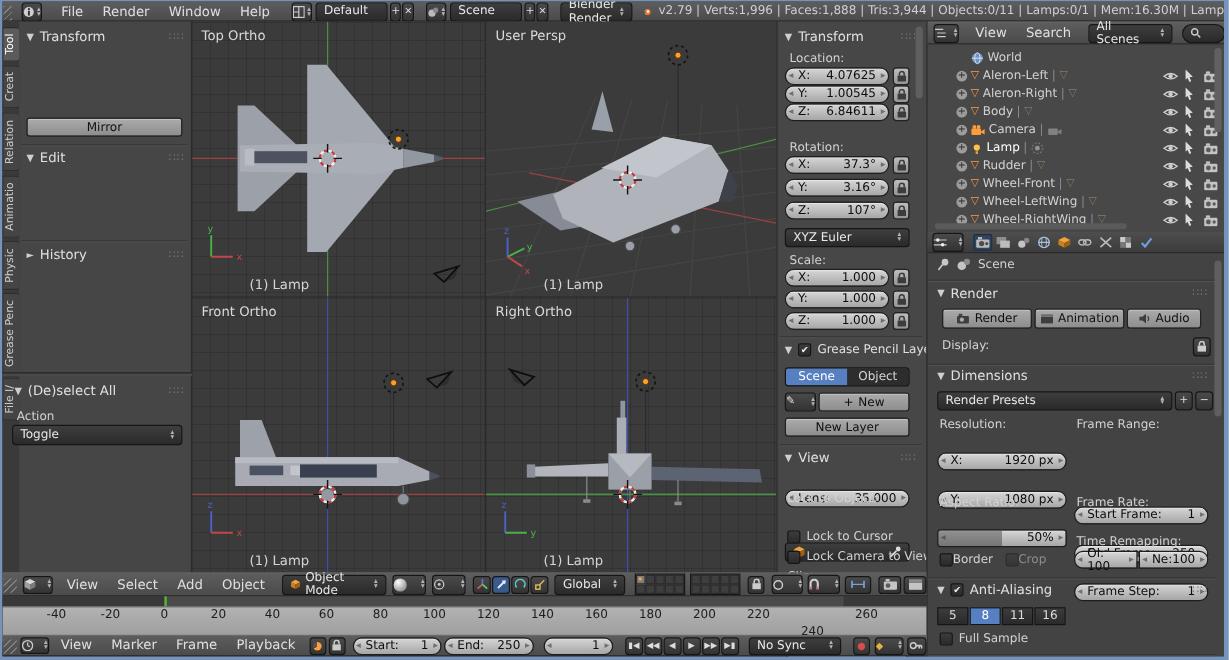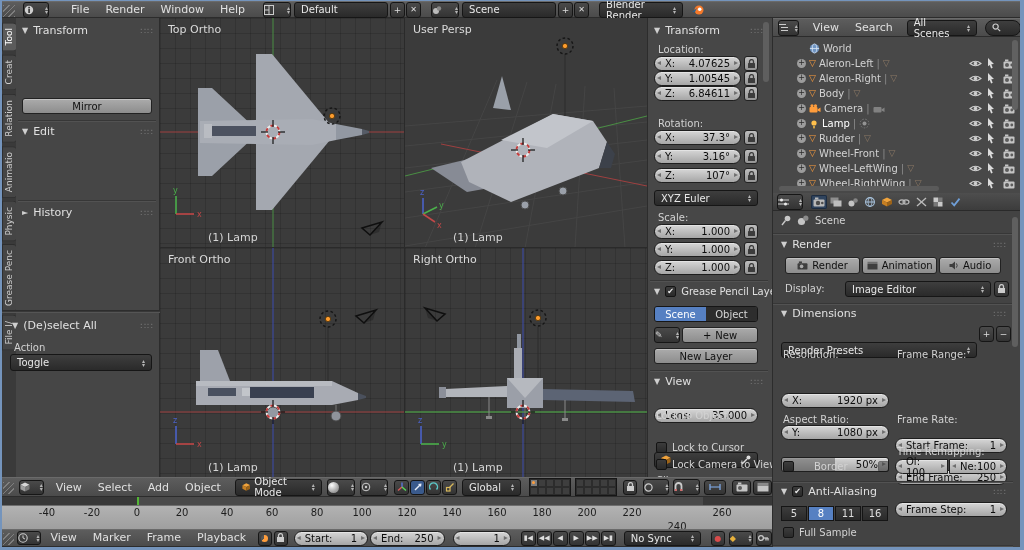--- a/index.html
+++ b/index.html
@@ -181,20 +181,21 @@
         </div>
     <div class="drop" style="width:84px;margin-left:10px">
           <span>Blender Render</span>
           <span class="ud"></span>
         </div>
     <svg width="14" height="12" viewBox="0 0 14 12" style="margin-left:8px">
       <circle cx="8" cy="6" r="4.5" fill="#f5792a"></circle>
           <circle cx="8.7" cy="5.2" r="1.8" fill="#fff"></circle>
           <path d="M1 8 L6 4 L4 8 Z" fill="#2a5e8a"></path>
     </svg>
+    <span class="stats" style="margin-left:6px">v2.79 | Verts:1,996 | Faces:1,888 | Tris:3,944 | Objects:0/11 | Lamps:0/1 | Mem:16.30M | Lamp</span>
   </div>
 
   <div id="toolshelf" class="abs">
     <div id="vtabs">
 
     <div class="vtab active">Tool</div>
           <div class="vtab">Creat</div>
           <div class="vtab">Relation</div>
           <div class="vtab">Animatio</div>
           <div class="vtab">Physic</div>
@@ -992,24 +993,20 @@
       </div>
       <div class="btnl" style="flex:0.9;height:17px">
         <svg width="10" height="9" viewBox="0 0 10 9">
               <polygon points="0.5,3 3,3 6,0.5 6,8.5 3,6 0.5,6" fill="#3e3e3e"></polygon>
               <path d="M7.4 2.4 Q9 4.5 7.4 6.6" fill="none" stroke="#3e3e3e"></path>
             </svg>
         <span>Audio</span>
       </div>
     </div>
     <div class="abs lab" style="left:12px;top:90px">Display:</div>
-    <div class="abs drop" style="left:72px;top:88px;width:146px">
-      <span>Image Editor</span>
-          <span class="ud"></span>
-    </div>
     <div class="abs ibtn" style="left:221px;top:88px;width:15px">
           <svg width="9" height="10" viewBox="0 0 9 10">
             <rect x="1" y="4" width="7" height="5" fill="#ccc"></rect>
             <path d="M2.5 4 V2.6 A2 2 0 0 1 6.5 2.6 V4" fill="none" stroke="#ccc" stroke-width="1.3"></path>
           </svg>
         </div>
     <div class="abs sep" style="left:0;top:110px;width:240px"></div>
     <div class="abs ptitle" style="left:8px;top:114px;width:226px">
       <span class="arr">▼</span>
       <span>Dimensions</span>
@@ -1048,21 +1045,21 @@
           <span>End Frame:</span>
           <span class="val">250</span>
         </div>
     <div class="abs field" style="left:122px;top:202px;width:112px">
           <span>Frame Step:</span>
           <span class="val">1</span>
         </div>
 
     <div class="abs lab" style="left:10px;top:221px">Aspect Ratio:</div>
 
-    <div class="abs flex" style="left:10px;top:268px;gap:20px">
+    <div class="abs flex" style="left:10px;top:268px;gap:0">
       <span class="cb"></span>
       <span class="lab">Border</span>
       <span class="cb" style="margin-left:10px;opacity:.5"></span>
       <span class="lab" style="opacity:.5">Crop</span>
     </div>
     <div class="abs lab" style="left:124px;top:221px">Frame Rate:</div>
 
     <div class="abs lab" style="left:124px;top:253px">Time Remapping:</div>
     <div class="abs flex" style="left:122px;top:266px;width:112px;gap:1px">
       <div class="field" style="flex:1;border-radius:8px 0 0 8px">

